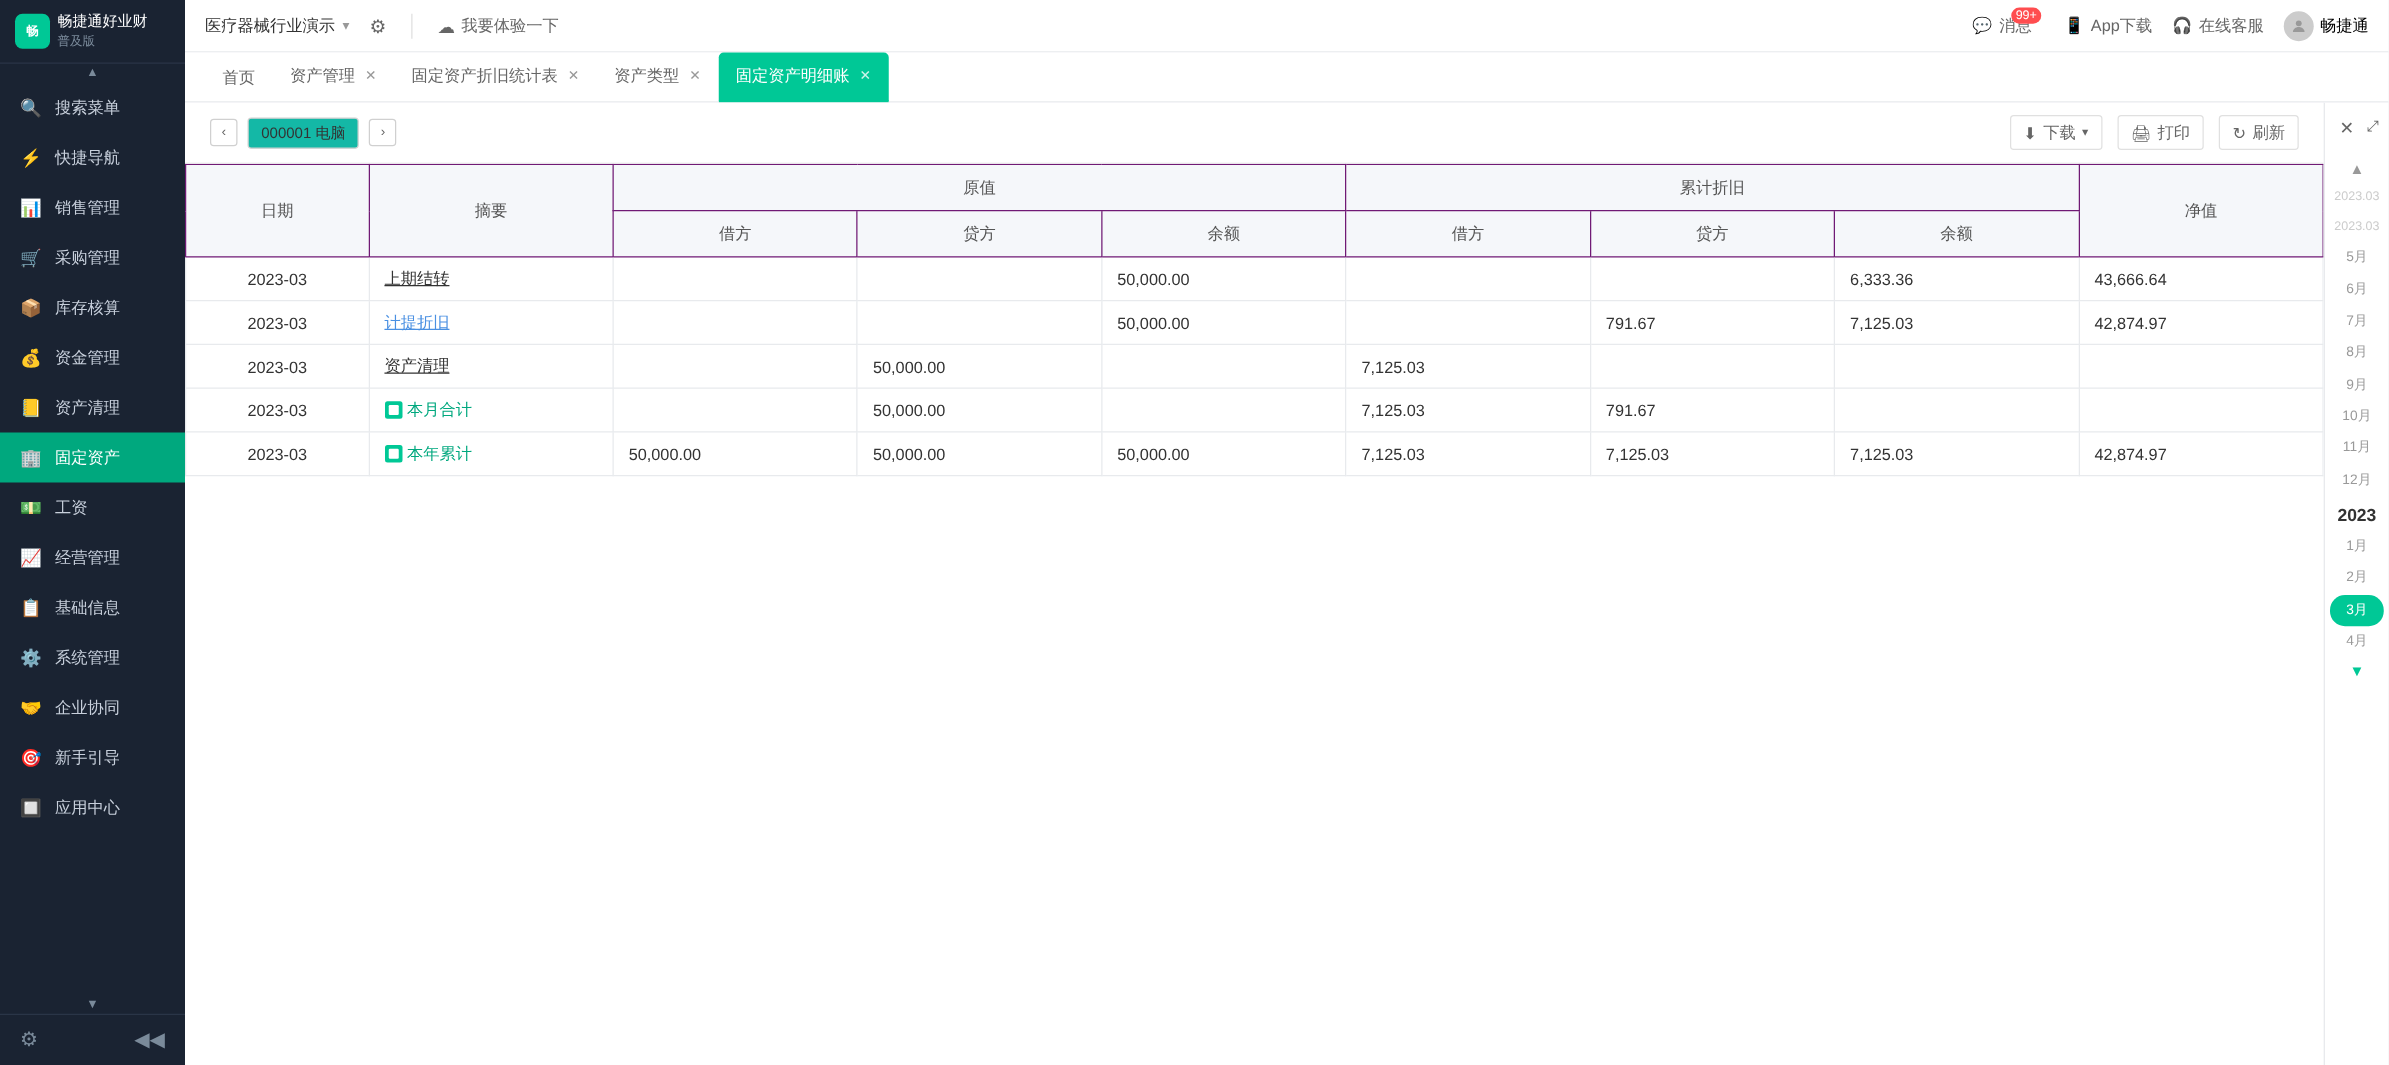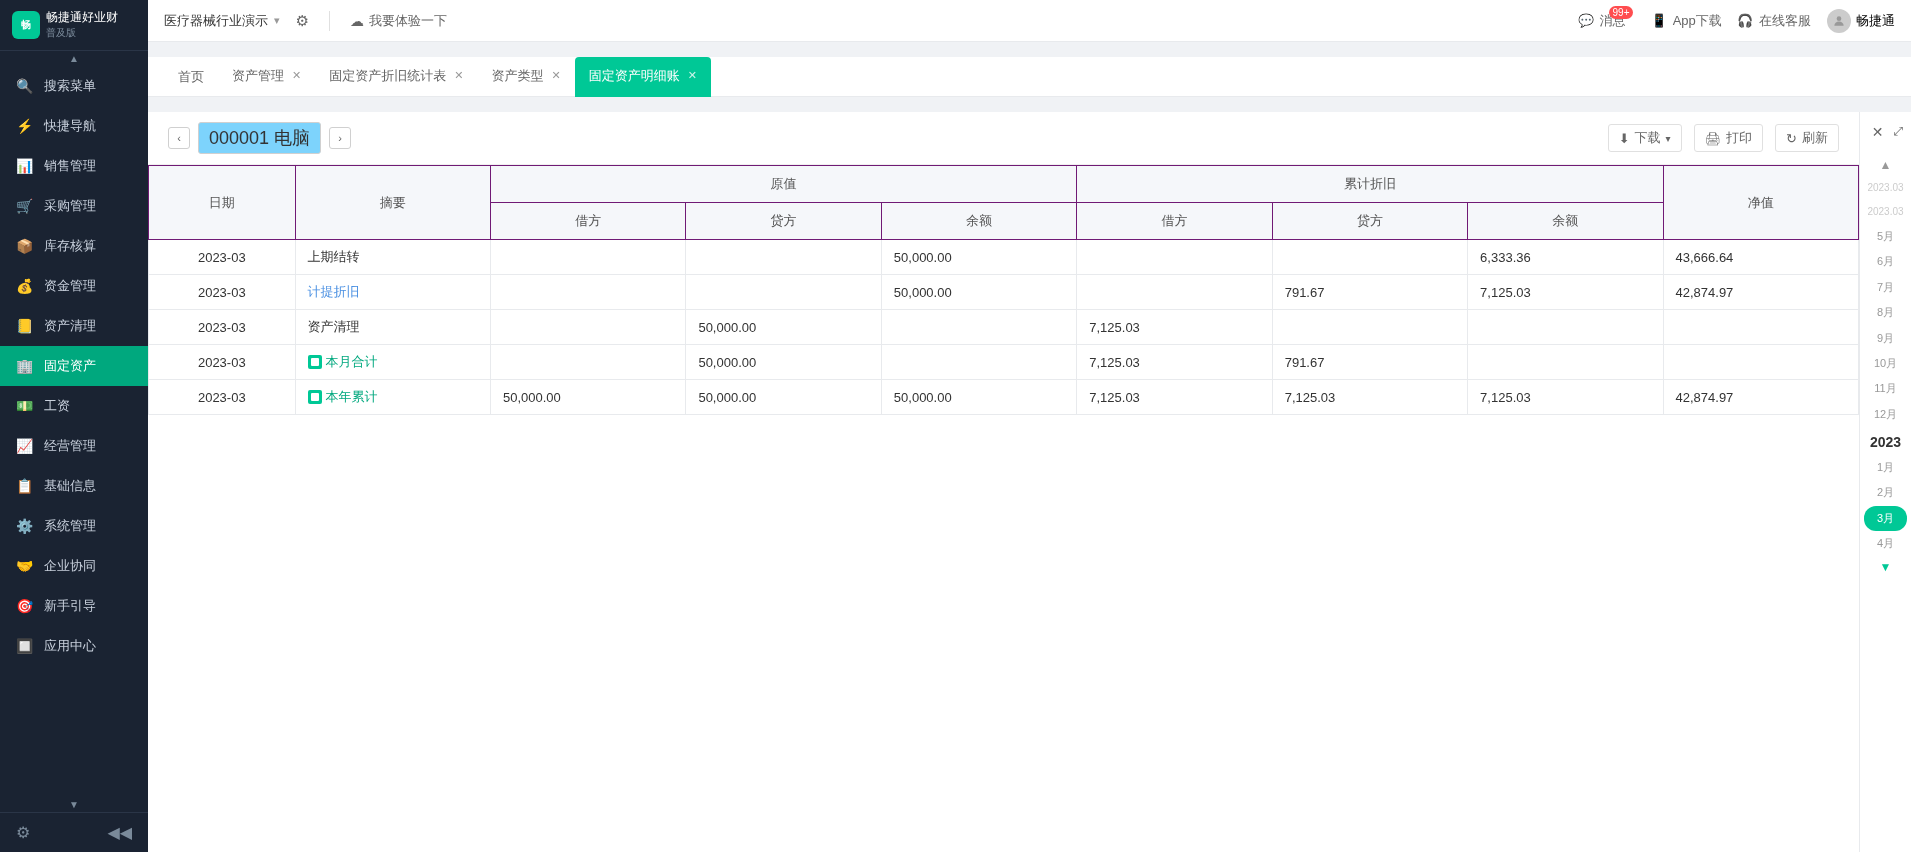--- a/index.html
+++ b/index.html
@@ -47,21 +47,21 @@
     .sidebar-item .si-icon { width: 18px; height: 18px; display: flex; align-items: center; justify-content: center; font-size: 14px; flex-shrink: 0; }
     .sidebar-bottom {
       border-top: 1px solid #2a3547;
       padding: 8px 0;
       display: flex; align-items: center; justify-content: space-between;
       padding: 10px 16px;
     }
     .sidebar-bottom-icon { color: #7a8a9a; font-size: 16px; cursor: pointer; }
 
     
-    .main { flex: 1; display: flex; flex-direction: column; height: 100%; overflow: hidden; gap: 15px; }
+    .main { flex: 1; display: flex; flex-direction: column; height: 100%; overflow: hidden; }
 
     
     .topbar {
       height: 42px;
       background: white;
       border-bottom: 1px solid #e8eaed;
       display: flex; align-items: center;
       padding: 0 16px;
       gap: 12px;
       flex-shrink: 0;
@@ -122,21 +122,21 @@
     .sub-toolbar {
       display: flex; align-items: center; justify-content: space-between;
       padding: 10px 20px;
       border-bottom: 1px solid #f0f0f0;
       flex-shrink: 0;
     }
     .asset-nav { display: flex; align-items: center; gap: 8px; }
     .asset-nav-btn { width: 22px; height: 22px; border: 1px solid #d0d0d0; border-radius: 3px; background: white; cursor: pointer; display: flex; align-items: center; justify-content: center; font-size: 11px; color: #666; }
     .asset-code-badge {
       padding: 3px 10px; border: 1px solid #d0d0d0; border-radius: 3px;
-      font-size: 18px; color: #333; background: #7dd3fc;
+      font-size: 12px; color: #333; background: #14b8a6;
     }
     .sub-actions { display: flex; align-items: center; gap: 12px; }
     .sub-action-btn {
       display: flex; align-items: center; gap: 5px;
       color: #666; font-size: 13px; cursor: pointer;
       padding: 4px 10px; border: 1px solid #e0e0e0; border-radius: 3px; background: white;
     }
 
     
     .table-wrapper { flex: 1; overflow: auto; }
@@ -147,21 +147,21 @@
     th {
       padding: 9px 12px; text-align: center;
       font-weight: 500; color: #555;
       border: 1px solid #701a75;
       white-space: nowrap;
     }
     td {
       padding: 8px 12px; text-align: center;
       border: 1px solid #e8eaed; color: #333;
     }
-    td.text-left { text-align: left; }
+    td.text-left { text-align: left; text-decoration: underline; }
     td.number { text-align: left; font-variant-numeric: tabular-nums; }
     td.green-text { color: #00a87e; }
     td.blue-text { color: #4a90e2; cursor: pointer; }
     .month-tag {
       display: inline-flex; align-items: center; gap: 4px;
       color: #00a87e; font-size: 13px;
     }
     .month-tag-icon { width: 14px; height: 14px; background: #00c896; border-radius: 2px; display: inline-flex; align-items: center; justify-content: center; }
     .month-tag-icon svg { width: 10px; height: 10px; }
 

